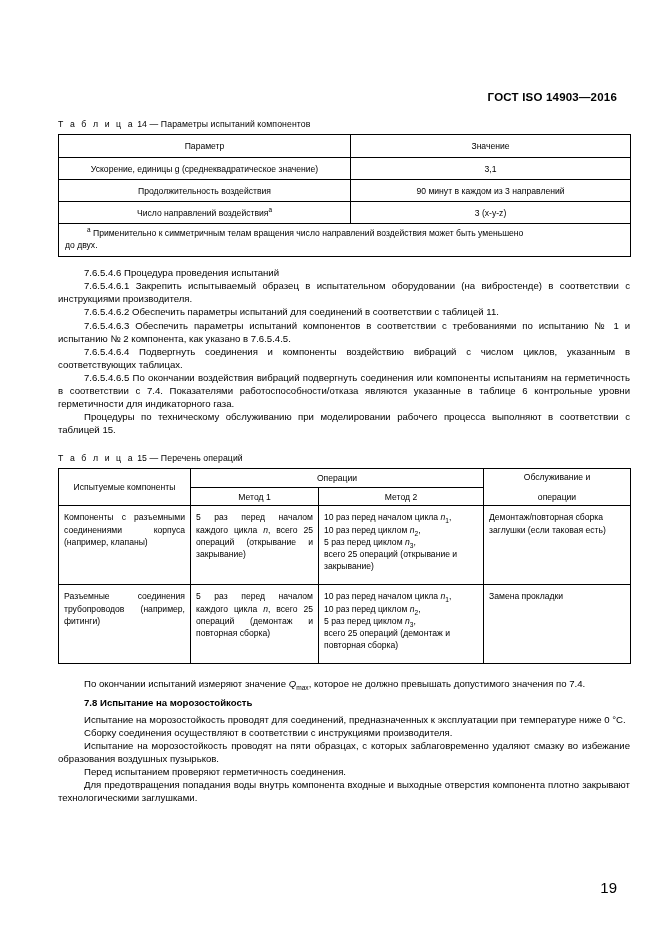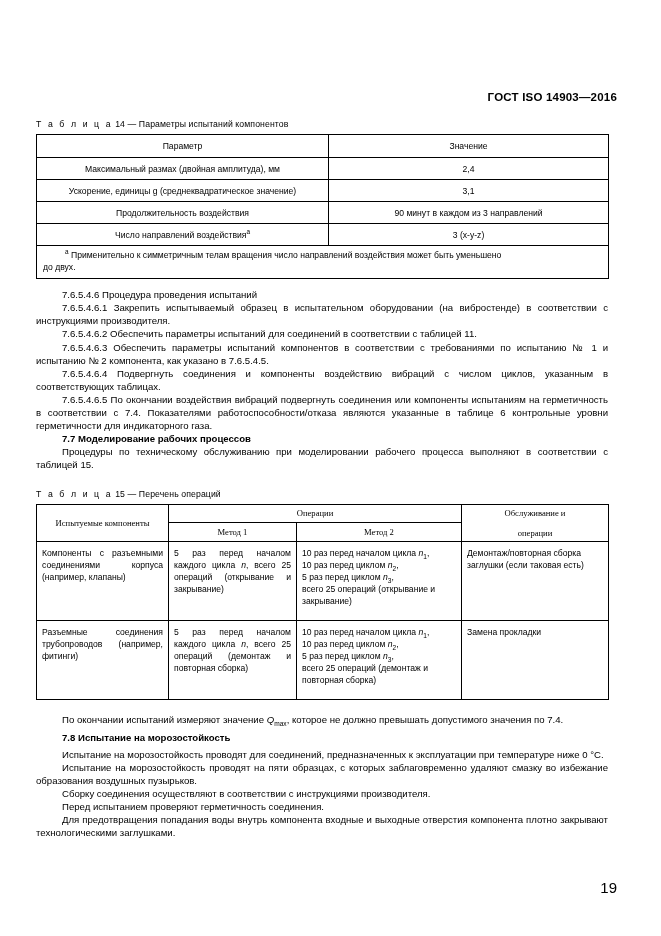--- a/index.html
+++ b/index.html
@@ -31,21 +31,21 @@
     width: 617px;
     text-align: right;
     font-size: 11.5px;
     font-weight: bold;
     letter-spacing: 0.2px;
   }
 
   
   .content {
     position: absolute;
-    left: 36px;
+    left: 58px;
     top: 88px;
     width: 572px;
   }
 
   .tbl-caption {
     font-size: 8.7px;
     margin: 0 0 5px 0;
     letter-spacing: 0.1px;
   }
   .tbl-caption .sp {
@@ -75,21 +75,21 @@
   .t14 .rowcell { padding: 4px 4px; }
   .t14 .foot {
     text-align: left;
     padding: 4px 6px 5px 6px;
     line-height: 1.35;
   }
   .t14 .foot .ind { padding-left: 22px; }
 
   
   .t15 { font-size: 8.3px; }
-  .t15 th { padding: 7px 3px; font-family: Liberation Serif, serif; }
+  .t15 th { padding: 7px 3px; }
   .t15 td.body {
     vertical-align: top;
     text-align: justify;
     text-align-last: left;
     line-height: 1.42;
     padding: 5px 5px 12px 5px;
     hyphens: manual;
   }
   .t15 td.body.nojust {
     text-align: left;
@@ -151,24 +151,20 @@
       <colgroup>
           <col style="width:292px">
           <col style="width:280px">
         </colgroup>
       <tbody>
         <tr>
           <th class="hdr">Параметр</th>
           <th class="hdr">Значение</th>
         </tr>
         <tr>
-          <td class="rowcell">Максимальный размах (двойная амплитуда), мм</td>
-          <td class="rowcell">2,4</td>
-        </tr>
-        <tr>
           <td class="rowcell">Ускорение, единицы g (среднеквадратическое значение)</td>
           <td class="rowcell">3,1</td>
         </tr>
         <tr>
           <td class="rowcell">Продолжительность воздействия</td>
           <td class="rowcell">90 минут в каждом из 3 направлений</td>
         </tr>
         <tr>
           <td class="rowcell"><span>Число направлений воздействия</span><sup class="fn">a</sup></td>
           <td class="rowcell">3 (x-y-z)</td>
@@ -179,21 +175,20 @@
       </tbody>
     </table>
 
     <div class="block">
       <p class="para ind">7.6.5.4.6  Процедура проведения испытаний</p>
       <p class="para ind">7.6.5.4.6.1  Закрепить испытываемый образец в испытательном оборудовании (на вибростенде) в соответствии с инструкциями производителя.</p>
       <p class="para ind">7.6.5.4.6.2  Обеспечить параметры испытаний для соединений в соответствии с таблицей 11.</p>
       <p class="para ind">7.6.5.4.6.3  Обеспечить параметры испытаний компонентов в соответствии с требованиями по испытанию № 1 и испытанию № 2 компонента, как указано в 7.6.5.4.5.</p>
       <p class="para ind">7.6.5.4.6.4  Подвергнуть соединения и компоненты воздействию вибраций с числом циклов, указанным в соответствующих таблицах.</p>
       <p class="para ind">7.6.5.4.6.5  По окончании воздействия вибраций подвергнуть соединения или компоненты испытаниям на герметичность в соответствии с 7.4. Показателями работоспособности/отказа являются указанные в таблице 6 контрольные уровни герметичности для индикаторного газа.</p>
-      <p class="para h">7.7  Моделирование рабочих процессов</p>
       <p class="para ind">Процедуры по техническому обслуживанию при моделировании рабочего процесса выполняют в соответствии с таблицей 15.</p>
     </div>
 
     <div class="tbl-caption" style="margin-top:17px">
       <span class="sp">Т а б л и ц а</span>
       <span>15</span>
       <span>—</span>
       <span>Перечень операций</span>
     </div>
 
@@ -228,22 +223,22 @@
           <td class="body nojust"><span>10 раз перед началом цикла </span><i class="var">n</i><sub class="sb">1</sub><span>,</span><br><span>10 раз перед циклом </span><i class="var">n</i><sub class="sb">2</sub><span>,</span><br><span>5 раз перед циклом </span><i class="var">n</i><sub class="sb">3</sub><span>,</span><br><span>всего 25 операций (демонтаж и повторная сборка)</span></td>
           <td class="body nojust">Замена прокладки</td>
         </tr>
       </tbody>
     </table>
 
     <div class="block" style="margin-top:13px">
       <p class="para ind"><span>По окончании испытаний измеряют значение </span><i class="var">Q</i><sub class="sb">max</sub><span>, которое не должно превышать допустимого значения по 7.4.</span></p>
       <p class="para h" style="margin-top:5px">7.8  Испытание на морозостойкость</p>
       <p class="para ind" style="margin-top:4px">Испытание на морозостойкость проводят для соединений, предназначенных к эксплуатации при температуре ниже 0 °С.</p>
+      <p class="para ind">Сборку соединения осуществляют в соответствии с инструкциями производителя.</p>
       <p class="para ind">Испытание на морозостойкость проводят на пяти образцах, с которых заблаговременно удаляют смазку во избежание образования воздушных пузырьков.</p>
-      <p class="para ind">Сборку соединения осуществляют в соответствии с инструкциями производителя.</p>
       <p class="para ind">Перед испытанием проверяют герметичность соединения.</p>
       <p class="para ind">Для предотвращения попадания воды внутрь компонента входные и выходные отверстия компонента плотно закрывают технологическими заглушками.</p>
     </div>
 
   </div>
 
   <div class="pageno">
     <span>19</span>
   </div>
 

